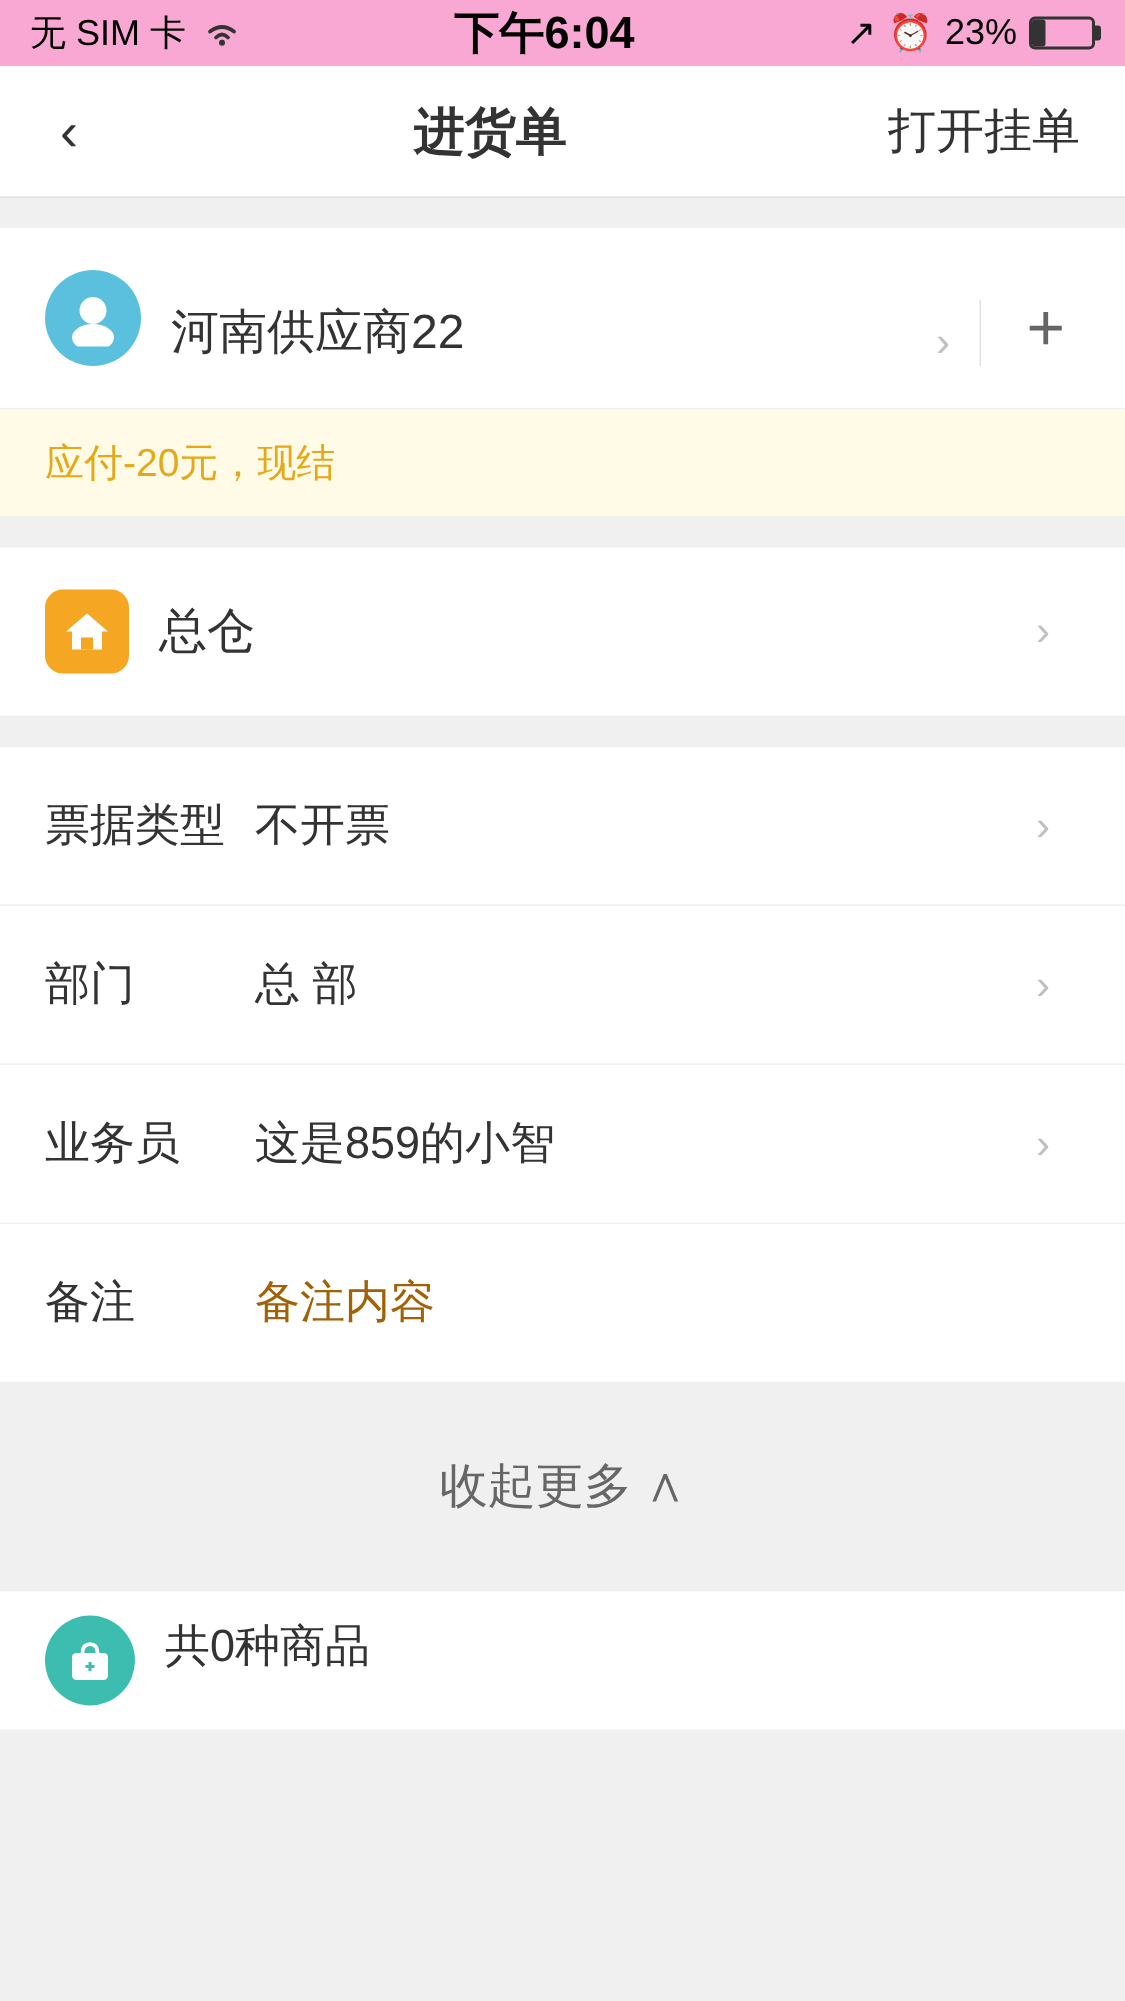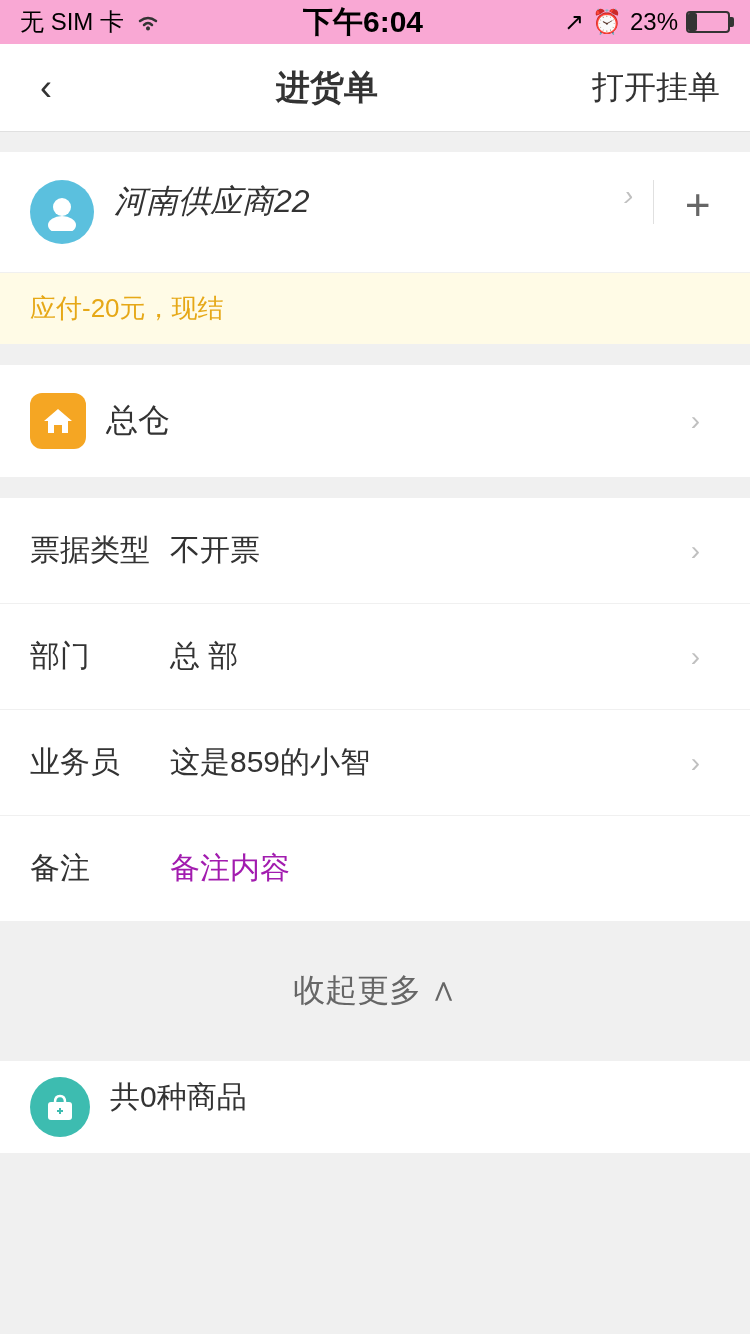--- a/index.html
+++ b/index.html
@@ -100,25 +100,24 @@
 
     
     .card {
       background: #fff;
       margin-bottom: 0;
     }
 
     
     .supplier-row {
       display: flex;
-      align-items: flex-start;
+      align-items: flex-end;
       padding: 28px 30px;
       background: #fff;
       border-bottom: 1px solid #f0f0f0;
-      font-style: italic;
     }
     .supplier-avatar {
       width: 64px;
       height: 64px;
       border-radius: 50%;
       background: #5bc0de;
       display: flex;
       align-items: center;
       justify-content: center;
       margin-right: 20px;
@@ -202,21 +201,21 @@
       color: #333;
       width: 140px;
       flex-shrink: 0;
     }
     .form-value {
       flex: 1;
       font-size: 30px;
       color: #333;
     }
     .form-value.placeholder {
-      color: #a21caf;
+      color: #a16207;
     }
 
     
     .collapse-row {
       background: #f0f0f0;
       text-align: center;
       padding: 28px 30px;
       font-size: 32px;
       color: #666;
       cursor: pointer;

